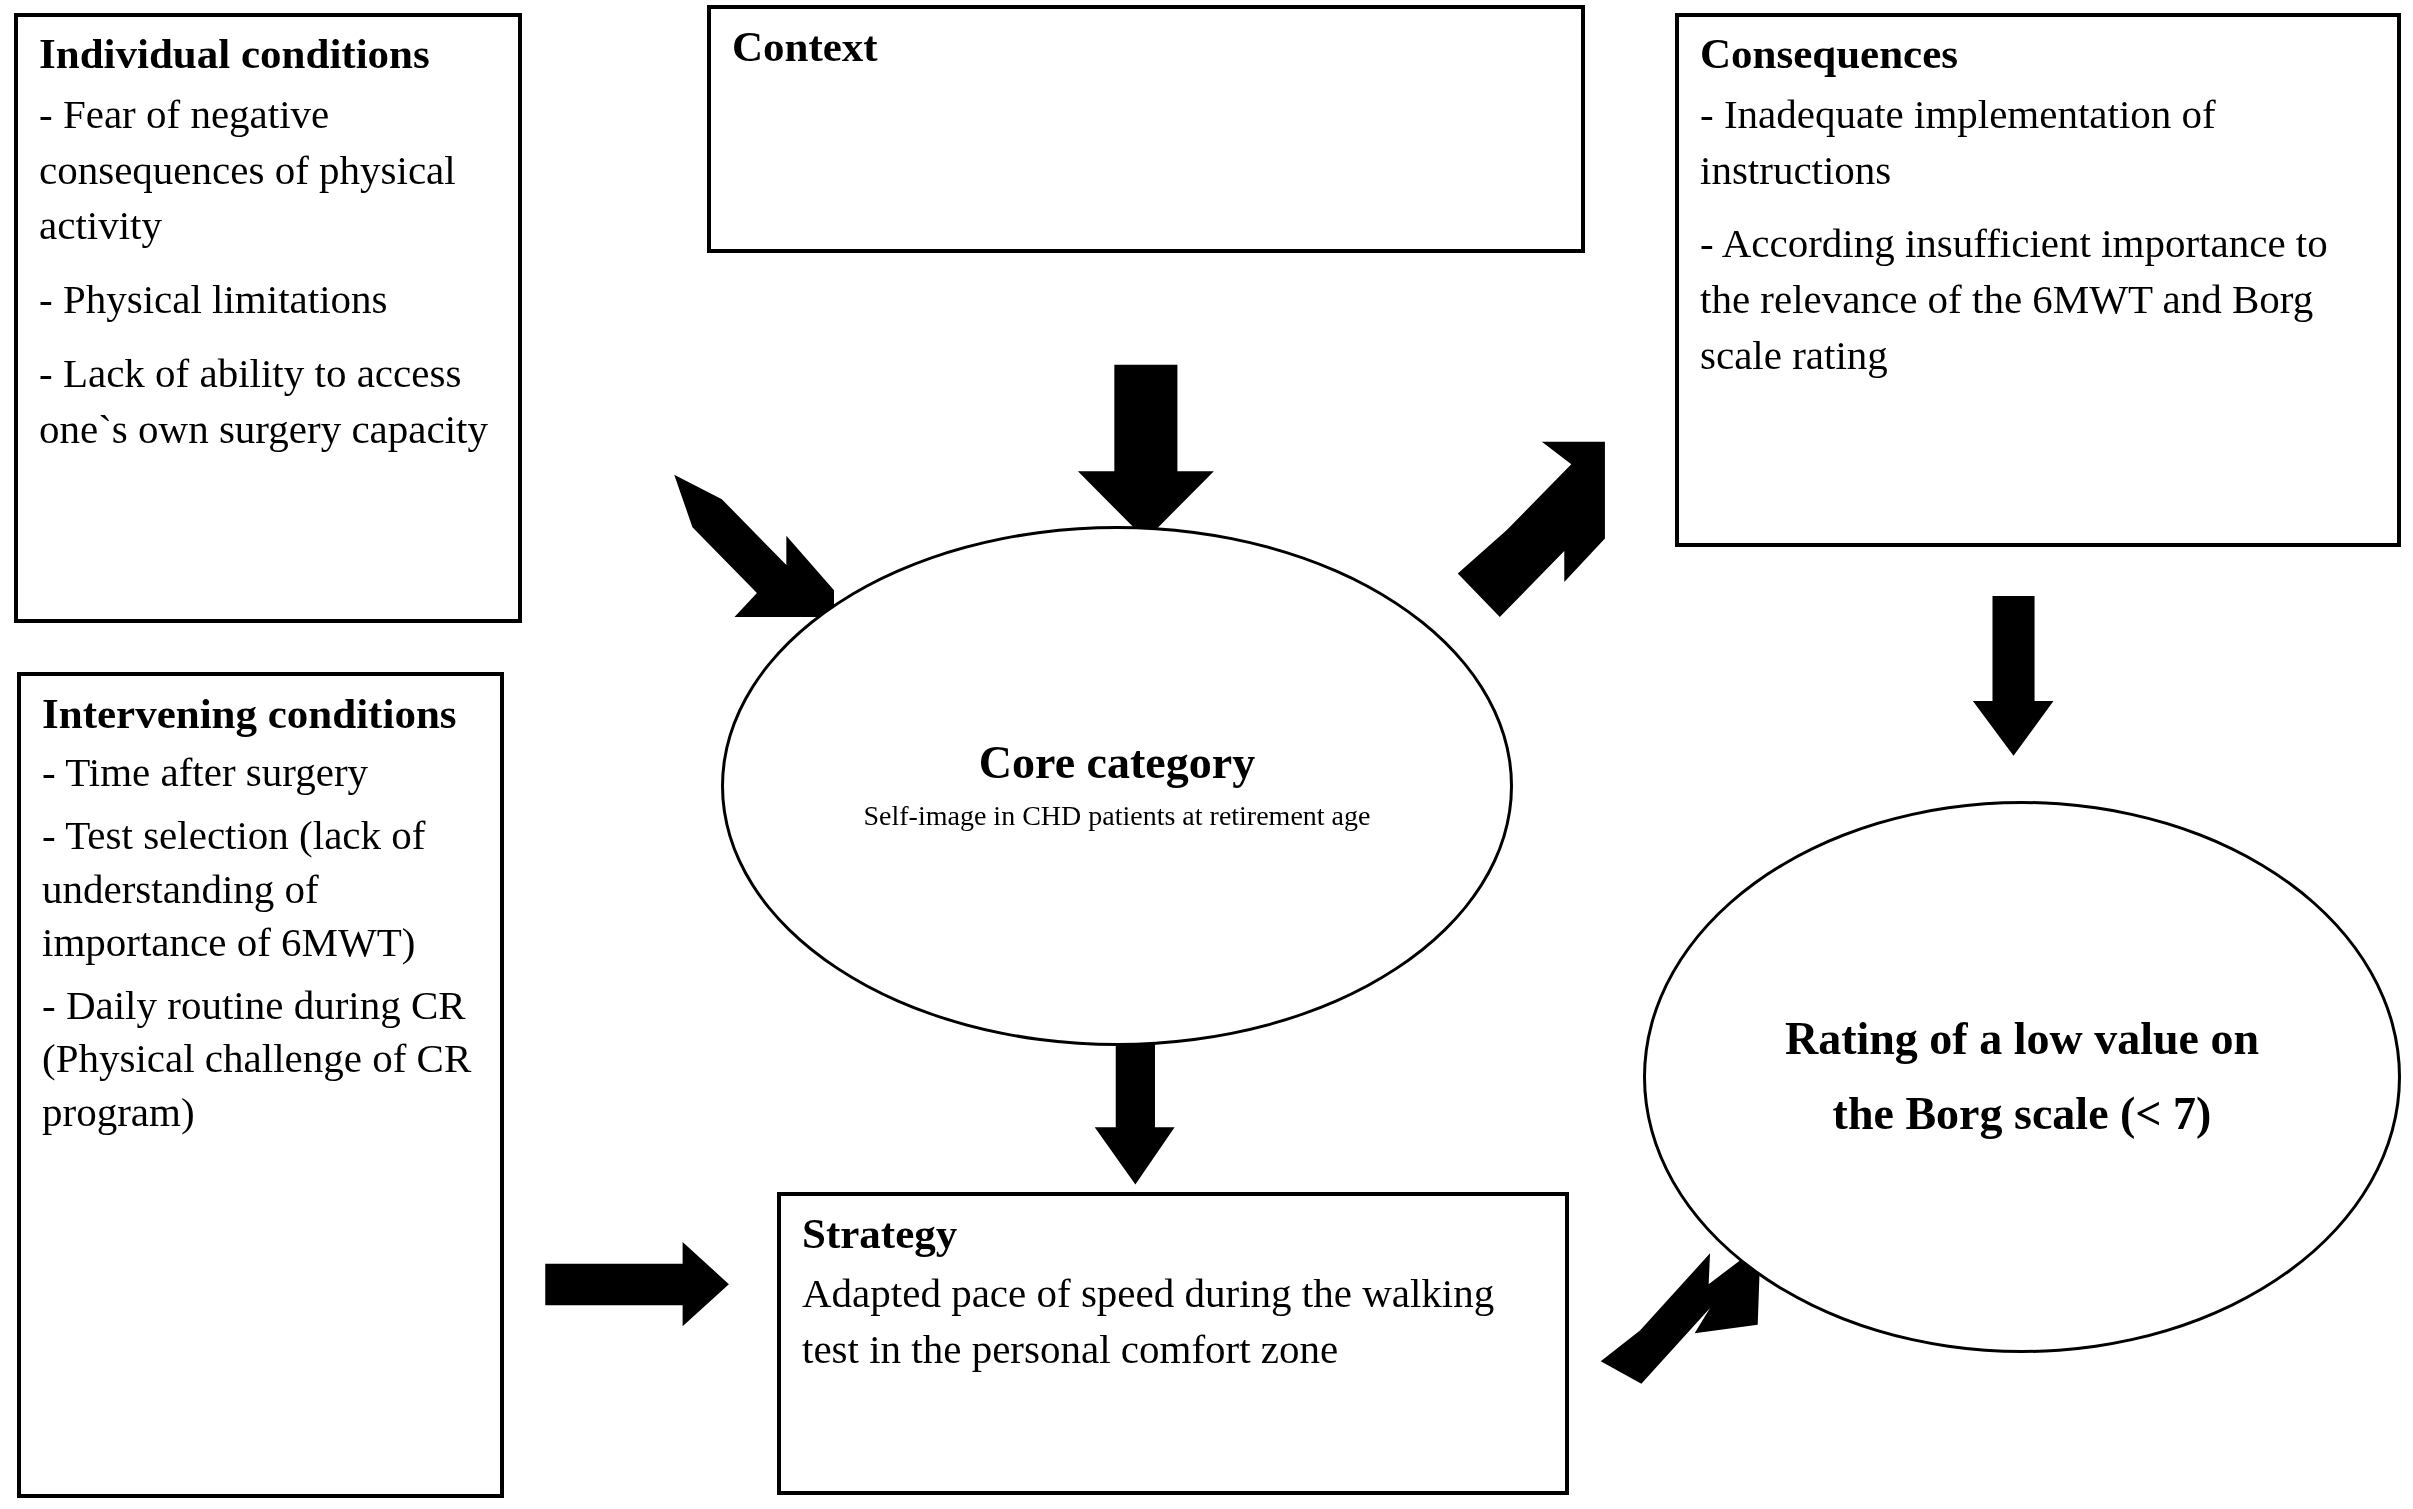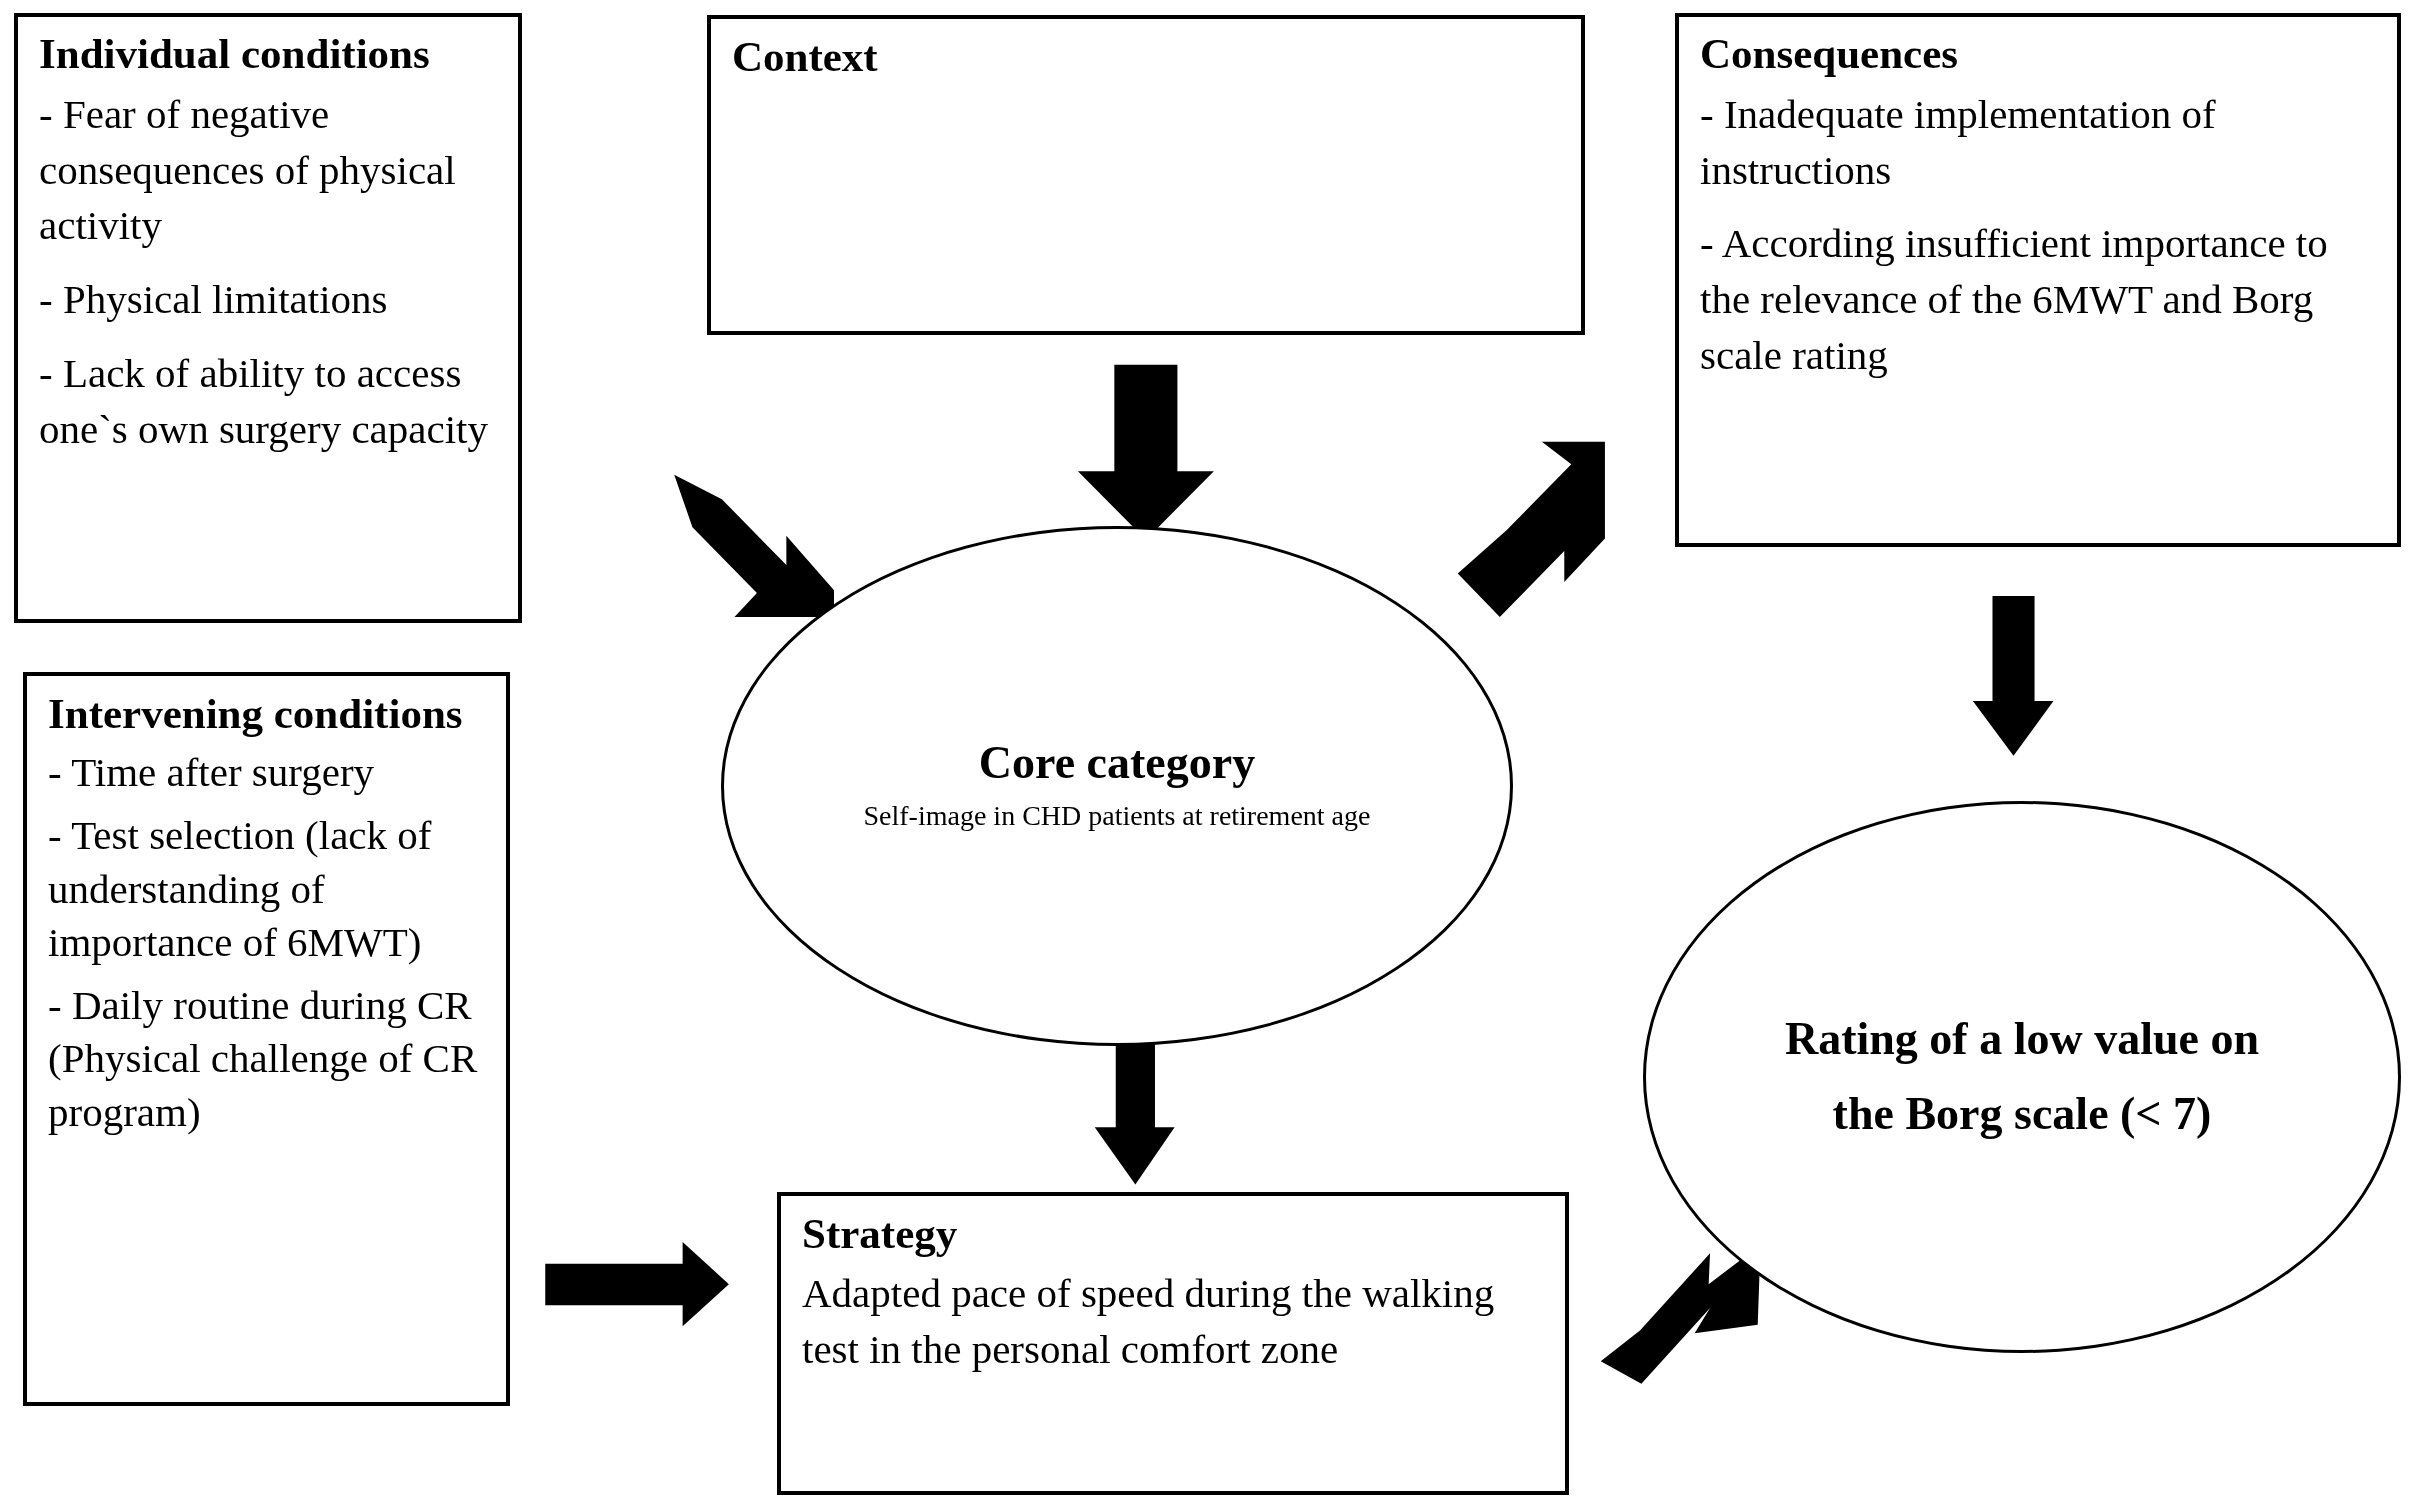--- a/index.html
+++ b/index.html
@@ -106,33 +106,33 @@
 
   <div class="box" style="left:14px; top:12.6px; width:508px; height:610px;">
     <div class="box-title">Individual conditions</div>
     <div class="box-body">
       <p class="bullet">- Fear of negative consequences of physical activity</p>
       <p class="bullet">- Physical limitations</p>
       <p class="bullet">- Lack of ability to access one`s own surgery capacity</p>
     </div>
   </div>
 
-  <div class="box" style="left:707px; top:15px; width:878px; height:320px;">
+  <div class="box" style="left:707px; top:5px; width:878px; height:248px;">
     <div class="box-title">Context</div>
   </div>
 
   <div class="box" style="left:1675px; top:12.6px; width:726px; height:534px;">
     <div class="box-title">Consequences</div>
     <div class="box-body">
       <p class="bullet">- Inadequate implementation of instructions</p>
       <p class="bullet">- According insufficient importance to the relevance of the 6MWT and Borg scale rating</p>
     </div>
   </div>
 
-  <div class="box dense" style="left:23px; top:672px; width:487px; height:734px;">
+  <div class="box dense" style="left:17px; top:672px; width:487px; height:826px;">
     <div class="box-title">Intervening conditions</div>
     <div class="box-body">
       <p class="bullet">- Time after surgery</p>
       <p class="bullet">- Test selection (lack of understanding of importance of 6MWT)</p>
       <p class="bullet">- Daily routine during CR (Physical challenge of CR program)</p>
     </div>
   </div>
 
   <div class="box" style="left:777px; top:1192px; width:792px; height:303px;">
     <div class="box-title">Strategy</div>

